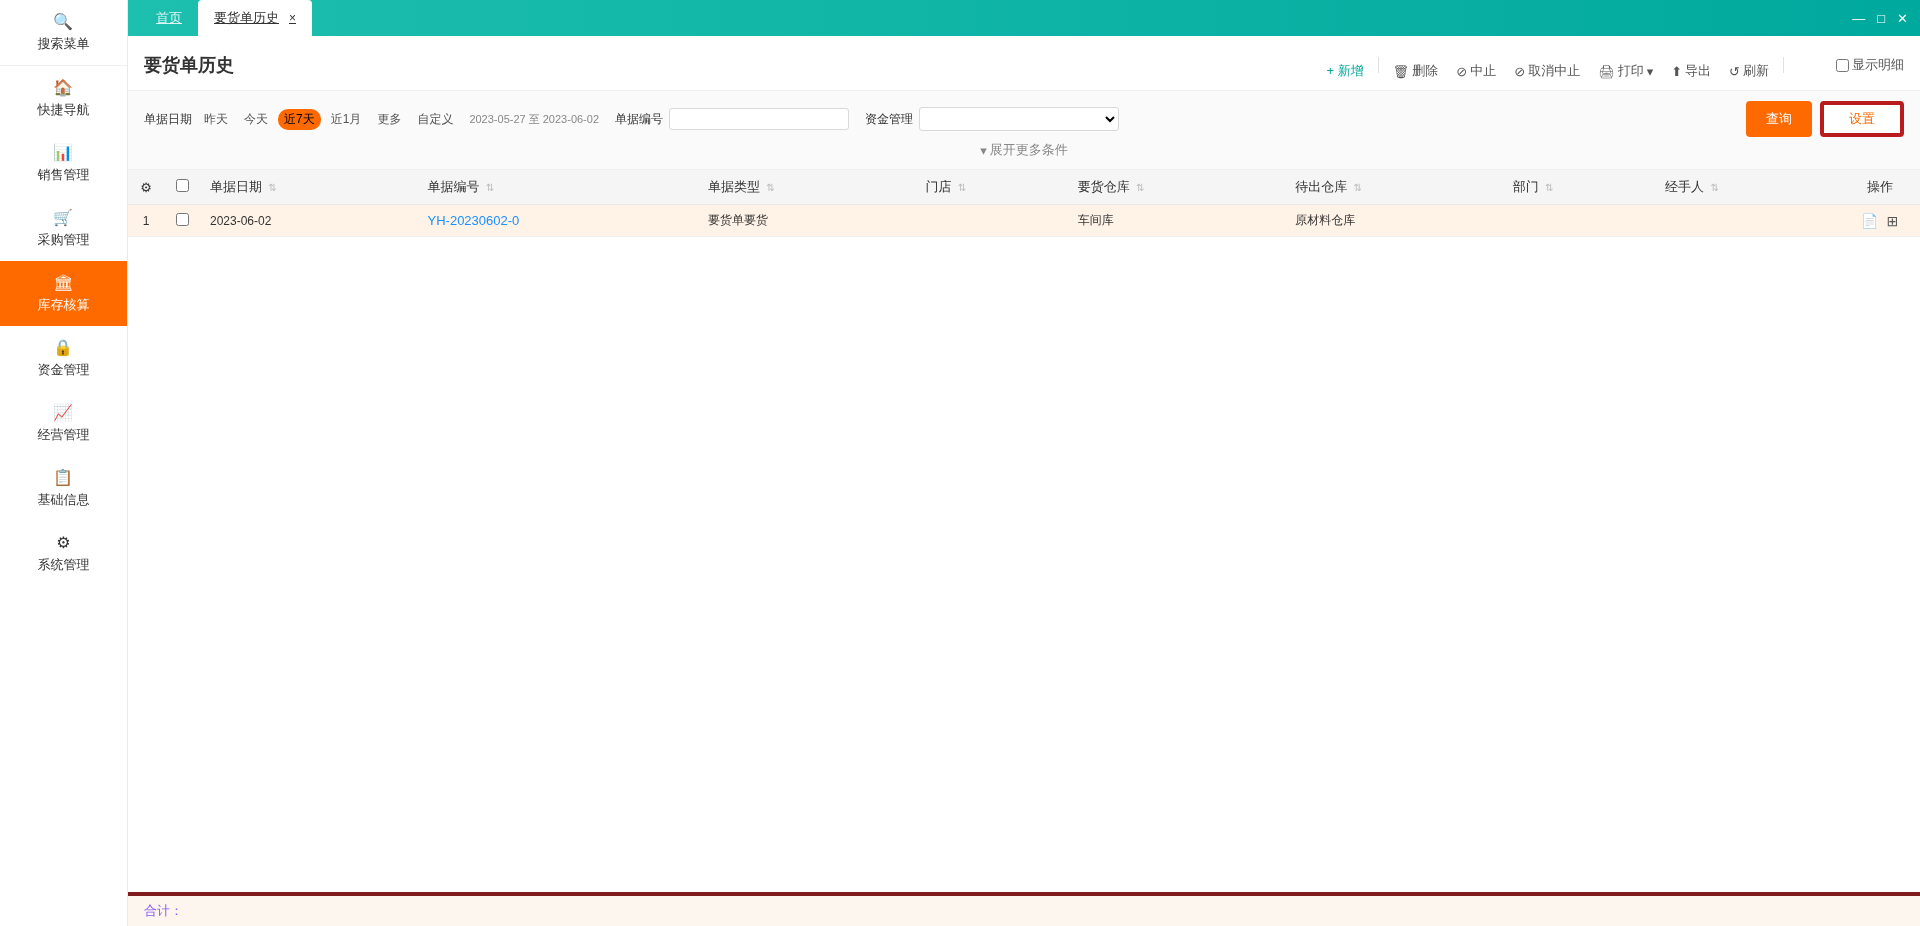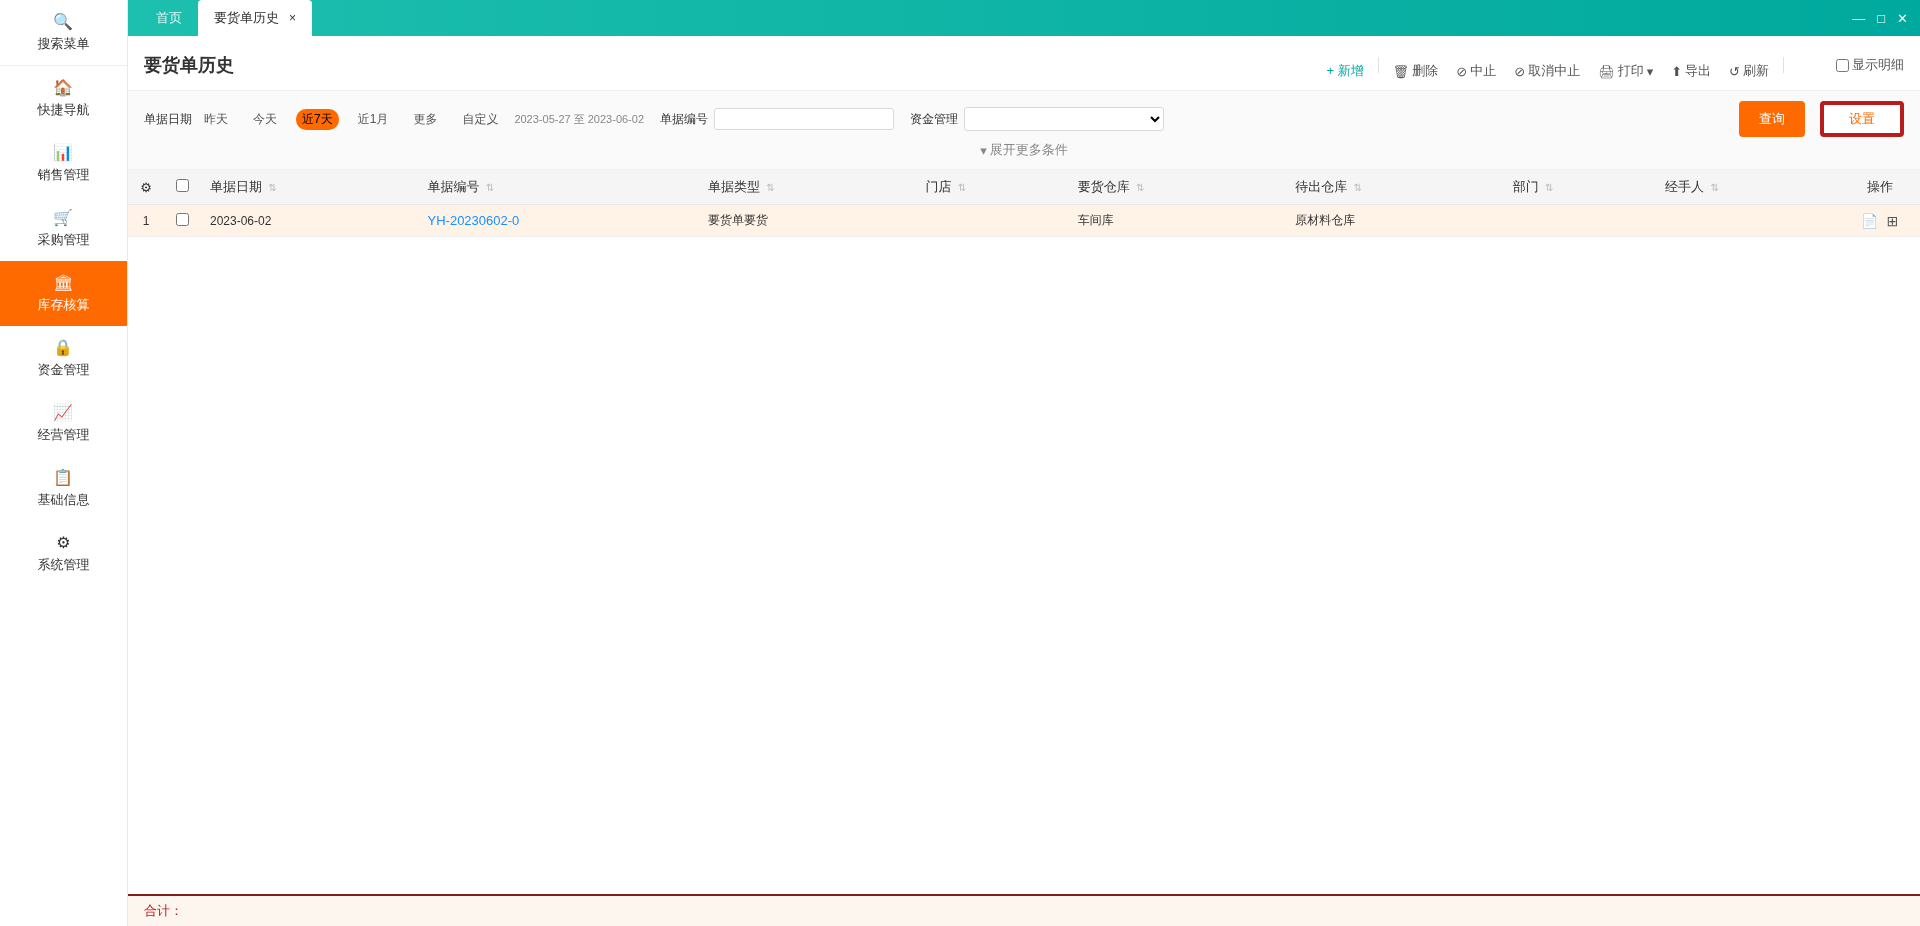--- a/index.html
+++ b/index.html
@@ -42,20 +42,21 @@
     }
     .topbar-tab {
       height: 36px;
       display: flex;
       align-items: center;
       padding: 0 16px;
       cursor: pointer;
       color: rgba(255,255,255,0.85);
       font-size: 13px;
       gap: 4px;
+      text-decoration: underline;
     }
     .topbar-tab.active {
       background: #fff;
       color: #333;
       border-radius: 4px 4px 0 0;
     }
     .topbar-tab .close-icon { margin-left: 6px; font-size: 12px; }
     .topbar-spacer { flex: 1; }
     .topbar-right { display: flex; align-items: center; gap: 12px; color: #fff; font-size: 12px; }
     .topbar-right span { cursor: pointer; }
@@ -83,35 +84,35 @@
 
     
     .filter-area {
       padding: 10px 16px 6px;
       border-bottom: 1px solid #f0f0f0;
       background: #fafafa;
     }
     .filter-row { display: flex; align-items: center; gap: 16px; flex-wrap: wrap; }
     .filter-item { display: flex; align-items: center; gap: 6px; }
     .filter-label { color: #333; font-size: 12px; white-space: nowrap; }
-    .filter-dates { display: flex; align-items: flex-start; gap: 13px; }
+    .filter-dates { display: flex; align-items: flex-start; gap: 4px; }
     .date-btn {
       padding: 2px 6px; border-radius: 3px; cursor: pointer; font-size: 12px; color: #555;
     }
     .date-btn.active { background: #ff6a00; color: #000000; border-radius: 10px; }
     .date-range { color: #888; font-size: 11px; margin-left: 4px; }
     .filter-input {
       border: 1px solid #d9d9d9; border-radius: 3px; padding: 3px 8px;
       font-size: 12px; width: 180px; outline: none;
     }
     .filter-select {
       border: 1px solid #d9d9d9; border-radius: 3px; padding: 3px 8px;
       font-size: 12px; width: 200px; background: #fff; outline: none; cursor: pointer;
     }
-    .filter-right { margin-left: auto; display: flex; gap: 15px; }
+    .filter-right { margin-left: auto; display: flex; gap: 8px; }
     .btn-query {
       background: #ff6a00; color: #fff; border: none; border-radius: 4px;
       padding: 5px 20px; cursor: pointer; font-size: 13px;
     }
     .btn-setting {
       background: #fff; color: #ff6a00; border: 4px solid #b91c1c; border-radius: 4px;
       padding: 5px 25px; cursor: pointer; font-size: 13px;
     }
     .expand-row { display: flex; justify-content: center; padding: 4px 0; }
     .expand-btn {
@@ -132,25 +133,25 @@
     tbody tr.row-highlighted { background: #fff3e8; }
     tbody td { padding: 7px 10px; font-size: 12px; color: #333; }
     .td-link { color: #1890ff; cursor: pointer; text-decoration: none; }
     .col-checkbox { width: 36px; text-align: center; }
     .col-settings { width: 36px; text-align: center; }
     .col-ops { width: 80px; text-align: center; }
     .op-btn { cursor: pointer; color: #555; font-size: 14px; margin: 0 2px; }
 
     
     .table-footer {
-      border-top: 2px solid #7f1d1d;
+      border-top: 4px solid #7f1d1d;
       padding: 6px 16px;
       background: #fdf6ef;
       font-size: 12px;
-      color: #b91c1c;
+      color: #8b5cf6;
     }
 
     
     .pagination {
       display: flex; align-items: center; justify-content: flex-end;
       padding: 8px 16px; gap: 8px; border-top: 1px solid #f0f0f0; background: #fff;
     }
     .pagination-label { color: #555; font-size: 12px; }
     .pagination-select {
       border: 1px solid #d9d9d9; border-radius: 3px; padding: 2px 6px;

